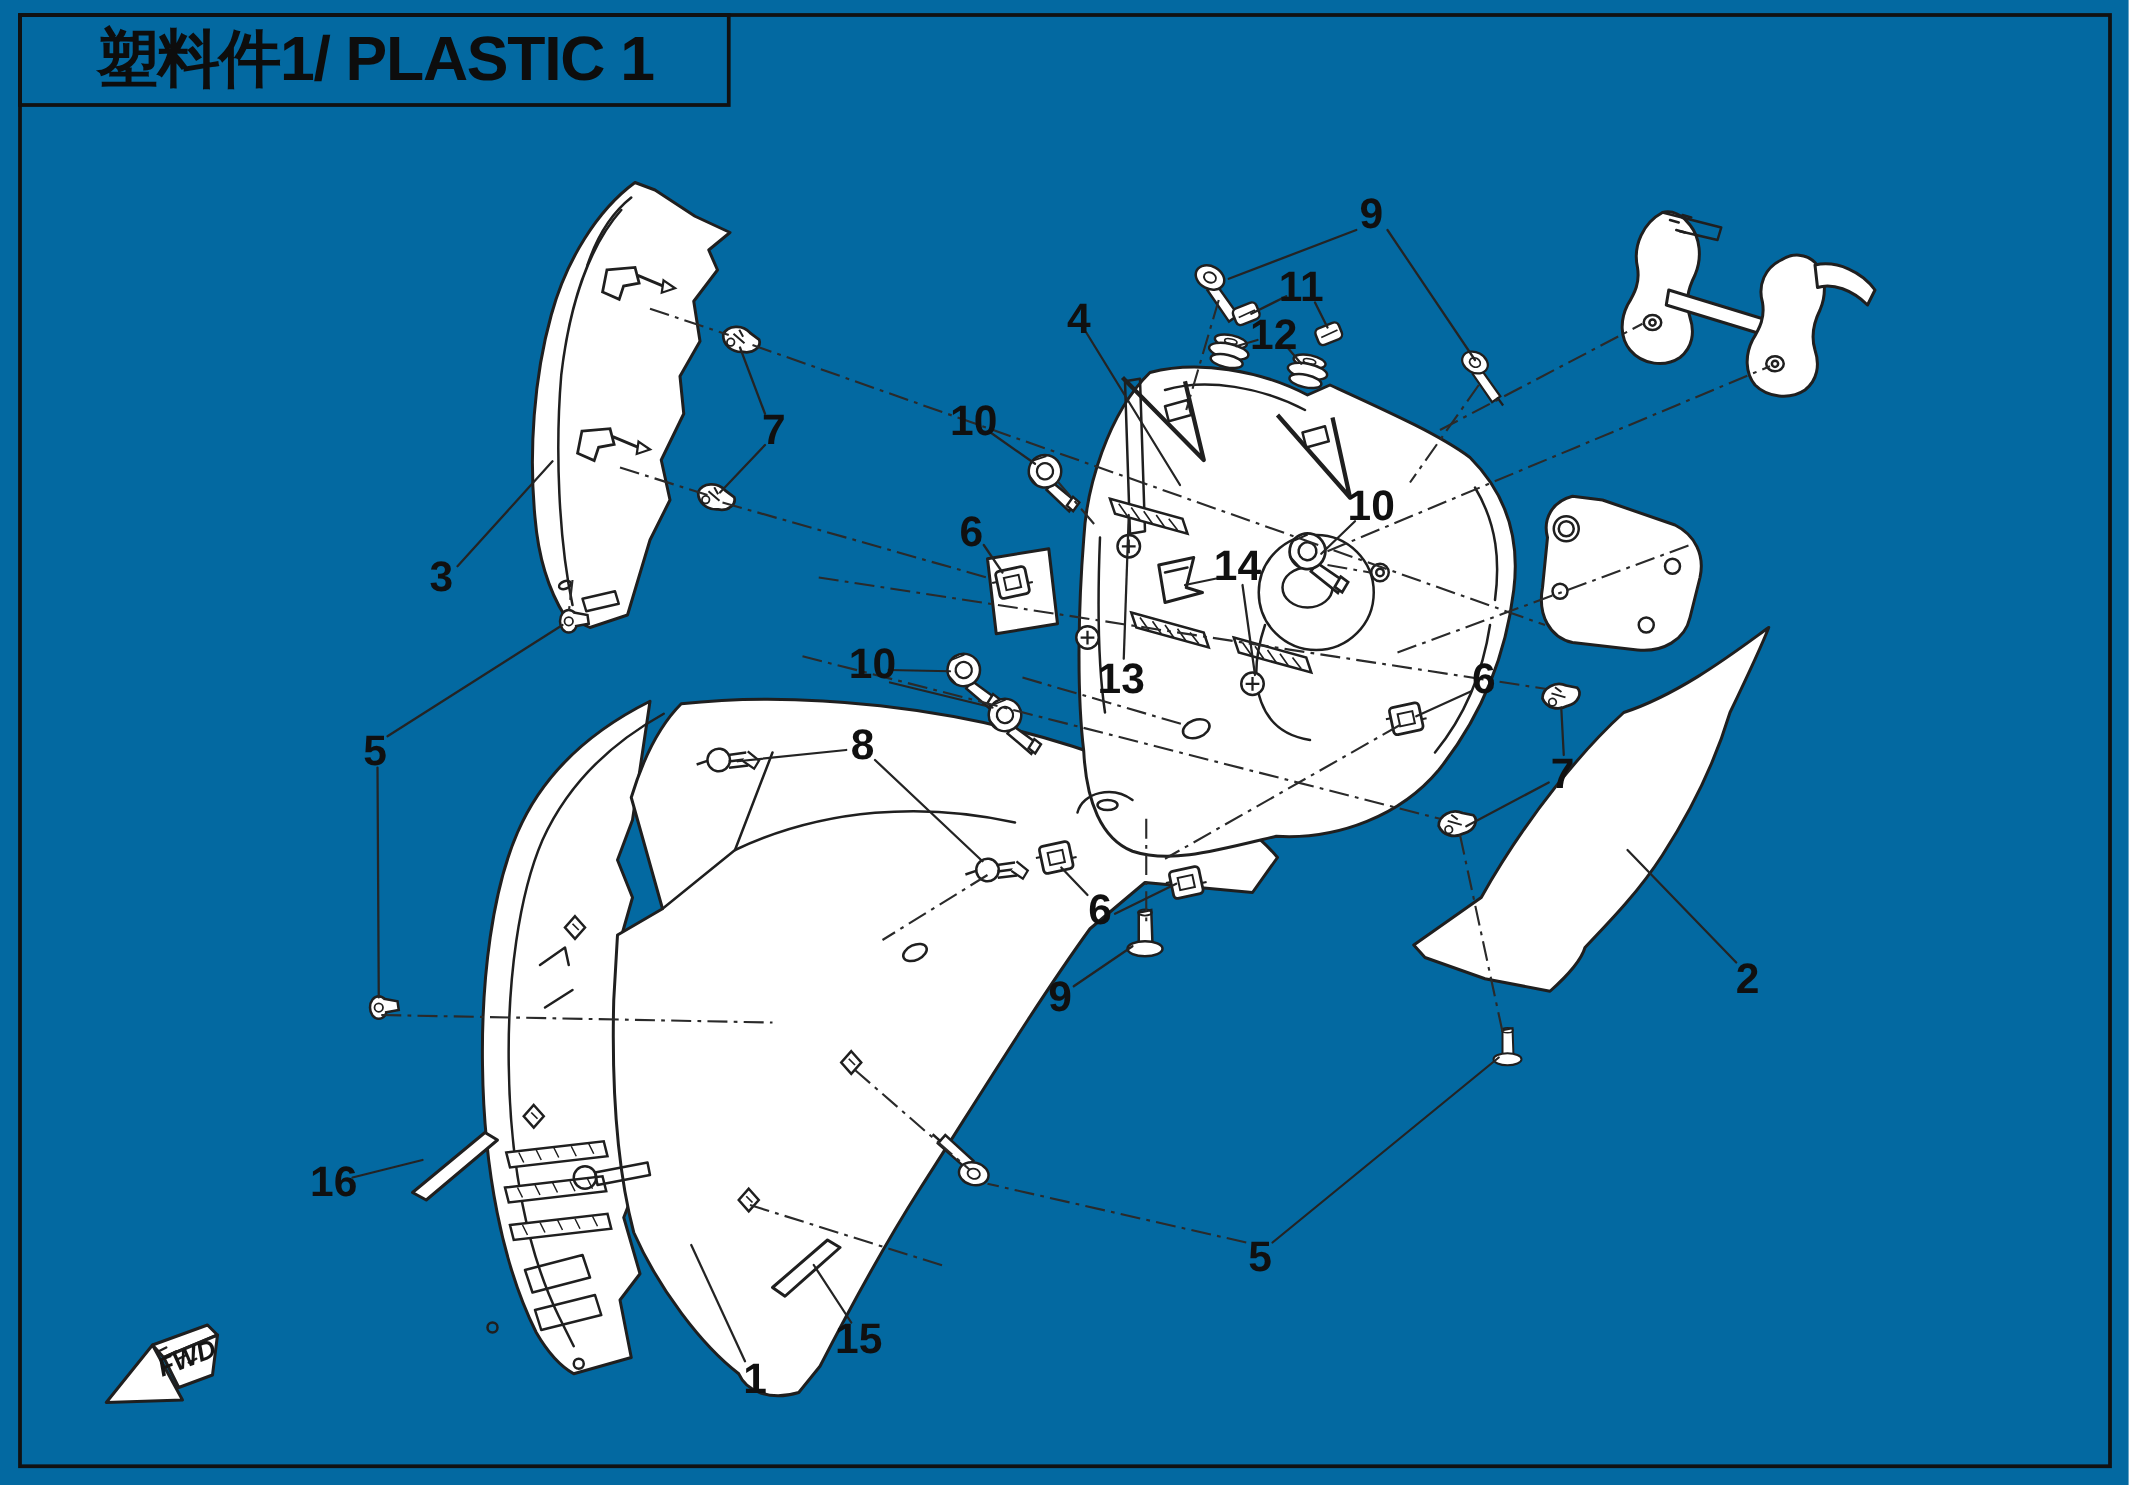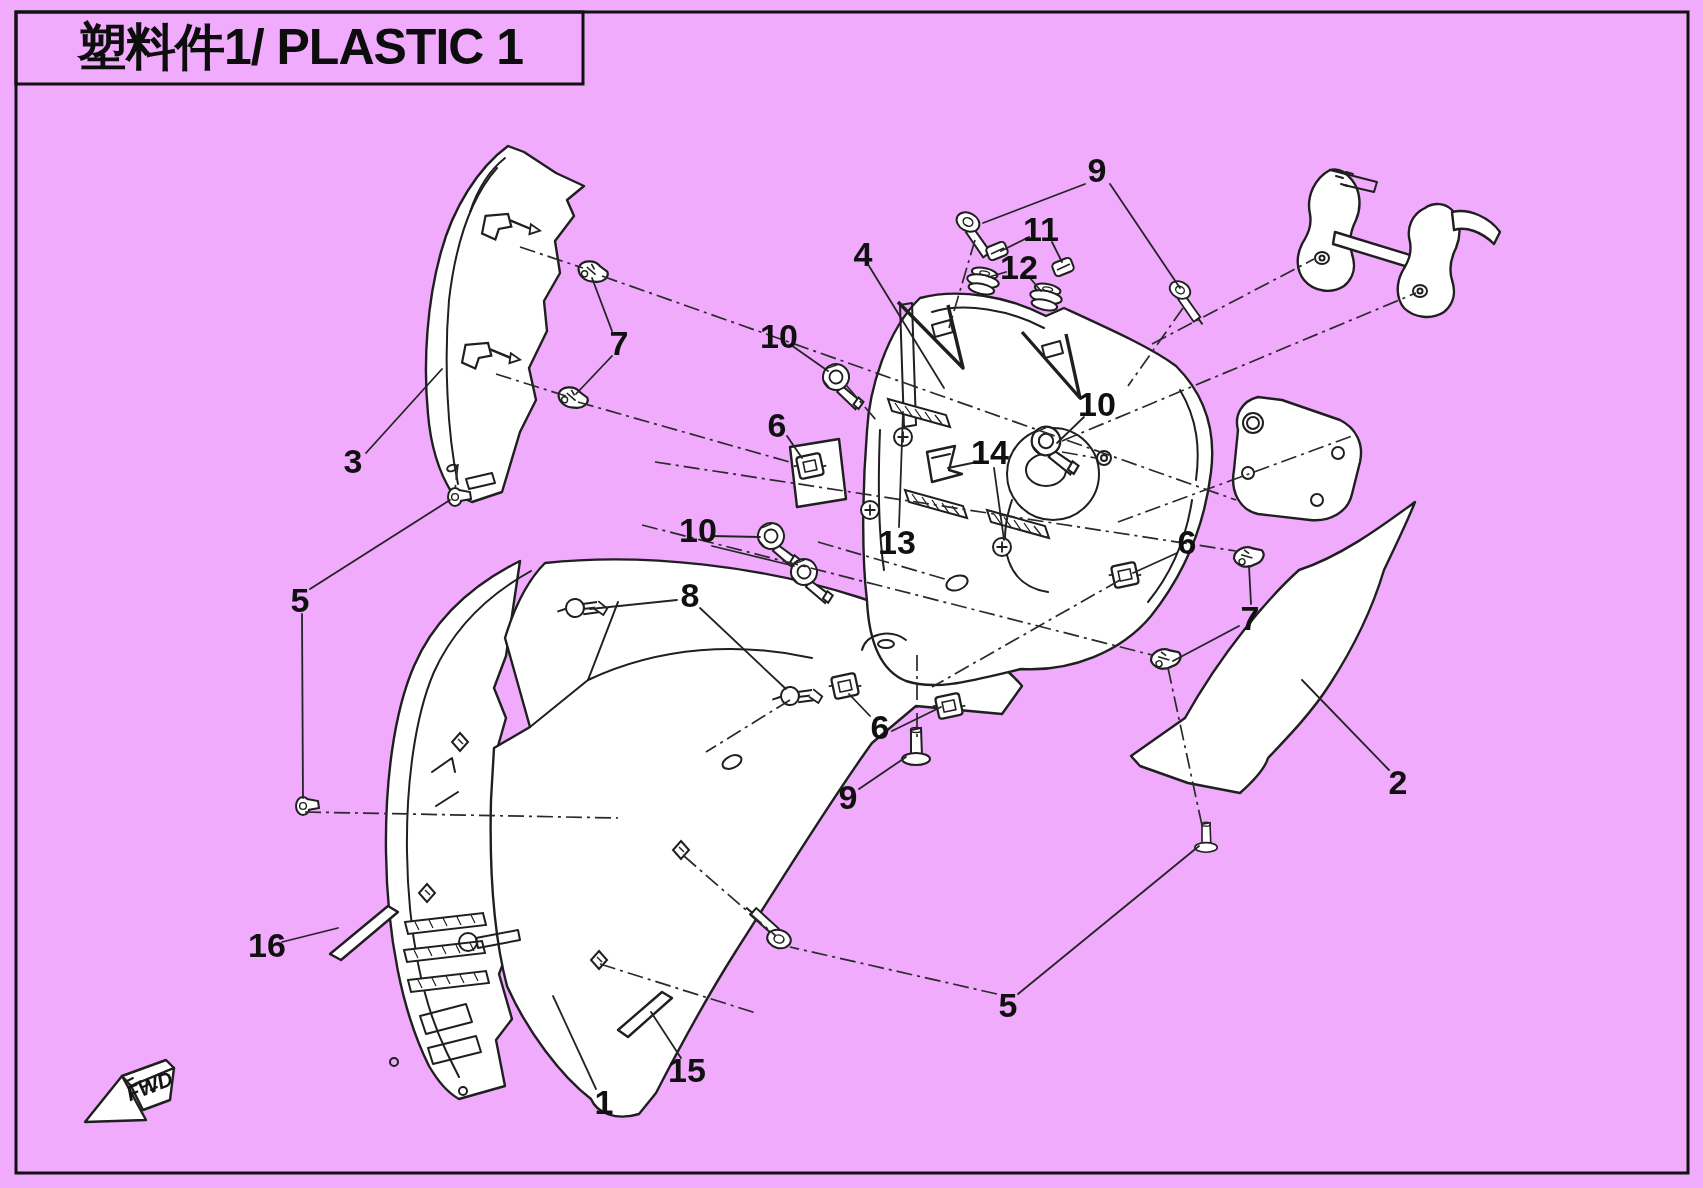--- a/index.html
+++ b/index.html
@@ -1,17 +1,17 @@
 <!DOCTYPE html>
 <html><head>
 <meta charset="utf-8">
 <style>
   html,body{margin:0;padding:0;background:#fff;}
   body{font-family:"Liberation Sans", sans-serif;}
-  .stage{position:relative;width:1703px;height:1188px;background:#f0abfc;overflow:hidden;}
+  .stage{position:relative;width:1703px;height:1188px;background:#0369a1;overflow:hidden;}
   svg{display:block}
   .part{fill:#fff;stroke:#1f1f1f;stroke-width:2.4;stroke-linejoin:round;}
   .detail{fill:none;stroke:#1f1f1f;stroke-width:2;stroke-linejoin:round;stroke-linecap:round;}
   .thick{fill:none;stroke:#1f1f1f;stroke-width:3.4;stroke-linejoin:round;}
   .axis{fill:none;stroke:#2a2a2a;stroke-width:1.7;stroke-dasharray:16 5 3 5;}
   .leader{fill:none;stroke:#242424;stroke-width:1.8;stroke-linecap:round;}
   .callout{font-family:"Liberation Sans",sans-serif;font-size:34px;font-weight:bold;fill:#101010;text-anchor:middle;}
   .title-text{font-family:"Liberation Sans",sans-serif;font-size:50px;font-weight:bold;fill:#0d0d0d;text-anchor:middle;letter-spacing:-1px;}
   .fwd-text{font-family:"Liberation Sans",sans-serif;font-size:21px;font-weight:bold;font-style:italic;fill:#141414;text-anchor:middle;}
   .frame{fill:none;stroke:#111;stroke-width:3;}

